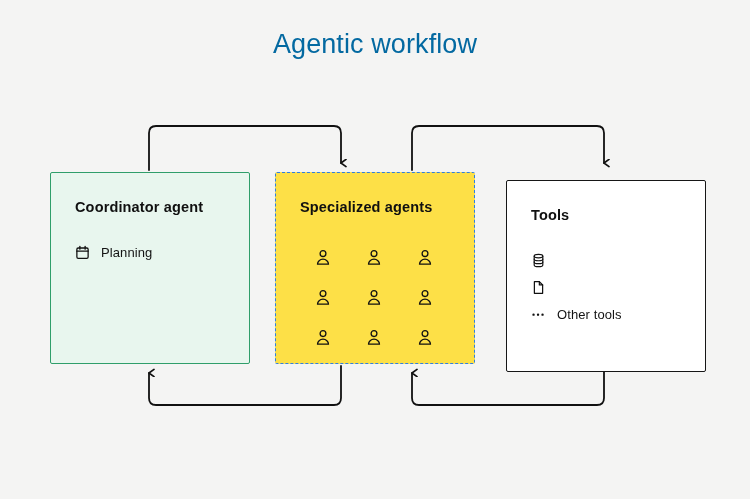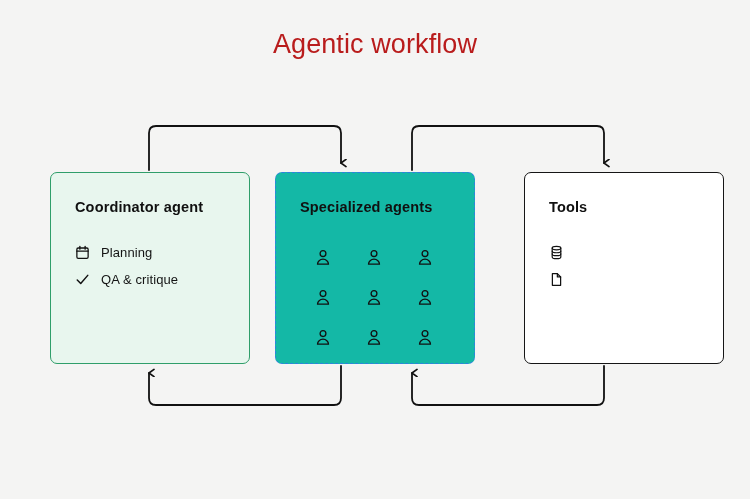--- a/index.html
+++ b/index.html
@@ -24,56 +24,57 @@
   
   #title {
     position: absolute;
     left: 0;
     top: 29px;
     width: 750px;
     text-align: center;
     font-size: 27px;
     font-weight: 400;
     letter-spacing: 0.1px;
-    color: #b91c1c;
+    color: #0369a1;
   }
 
   
   #arrows {
     position: absolute;
     left: 0;
     top: 0;
     width: 750px;
     height: 499px;
     pointer-events: none;
   }
 
   
   .box {
     position: absolute;
     top: 172px;
     width: 200px;
     height: 192px;
-    border-radius: 7px;
+    border-radius: 2px;
     box-sizing: border-box;
   }
   #box-coordinator {
     left: 50px;
     background: #e8f6ee;
     border: 1.6px solid #2f9e6a;
   }
   #box-specialized {
     left: 275px;
-    background: #14b8a6;
+    background: #fde047;
     border: 1.8px dashed #2f7fe0;
   }
   #box-tools {
-    left: 524px;
+    left: 506px;
     background: #ffffff;
     border: 1.6px solid #161616;
+    margin-top: 8px;
   }
 
   .box-title {
     position: absolute;
     left: 24px;
     top: 26px;
     font-size: 14.5px;
     font-weight: bold;
     letter-spacing: 0.15px;
     color: #101010;
@@ -166,28 +167,20 @@
           <svg width="15" height="15" viewBox="0 0 16 16" fill="none" stroke="#111" stroke-width="1.35" stroke-linecap="round" stroke-linejoin="round">
             <rect x="2" y="3.2" width="12" height="11" rx="1.4"></rect>
             <line x1="2" y1="6.6" x2="14" y2="6.6"></line>
             <line x1="5.2" y1="1.6" x2="5.2" y2="4.4"></line>
             <line x1="10.8" y1="1.6" x2="10.8" y2="4.4"></line>
           </svg>
         </span>
         <span class="feature-label">Planning</span>
       </div>
 
-      <div class="feature-row">
-        <span class="feature-icon">
-          <svg width="15" height="15" viewBox="0 0 16 16" fill="none" stroke="#111" stroke-width="1.6" stroke-linecap="round" stroke-linejoin="round">
-            <path d="M2.4 8.6 L6.1 12.2 L13.6 3.6"></path>
-          </svg>
-        </span>
-        <span class="feature-label">QA &amp; critique</span>
-      </div>
 
     </div>
   </div>
 
   <div class="box" id="box-specialized">
     <div class="box-title">Specialized agents</div>
 
     <div id="agent-grid">
       <span class="agent-icon">
         <svg width="16" height="17" viewBox="0 0 16 17" fill="none" stroke="#111" stroke-width="1.3" stroke-linecap="round" stroke-linejoin="round">
@@ -265,17 +258,27 @@
       <div class="feature-row">
         <span class="feature-icon">
           <svg width="15" height="15" viewBox="0 0 16 16" fill="none" stroke="#111" stroke-width="1.3" stroke-linecap="round" stroke-linejoin="round">
             <path d="M3.6 1.8 h5.3 l3.5 3.5 v8.9 h-8.8 Z"></path>
             <path d="M8.9 1.8 v3.5 h3.5"></path>
           </svg>
         </span>
       </div>
 
 
+      <div class="feature-row">
+        <span class="feature-icon">
+          <svg width="15" height="15" viewBox="0 0 16 16" fill="#111">
+            <circle cx="2.7" cy="8.2" r="1.25"></circle>
+            <circle cx="7.5" cy="8.2" r="1.25"></circle>
+            <circle cx="12.3" cy="8.2" r="1.25"></circle>
+          </svg>
+        </span>
+        <span class="feature-label">Other tools</span>
+      </div>
 
     </div>
   </div>
 
 </div>
 
 </body></html>

